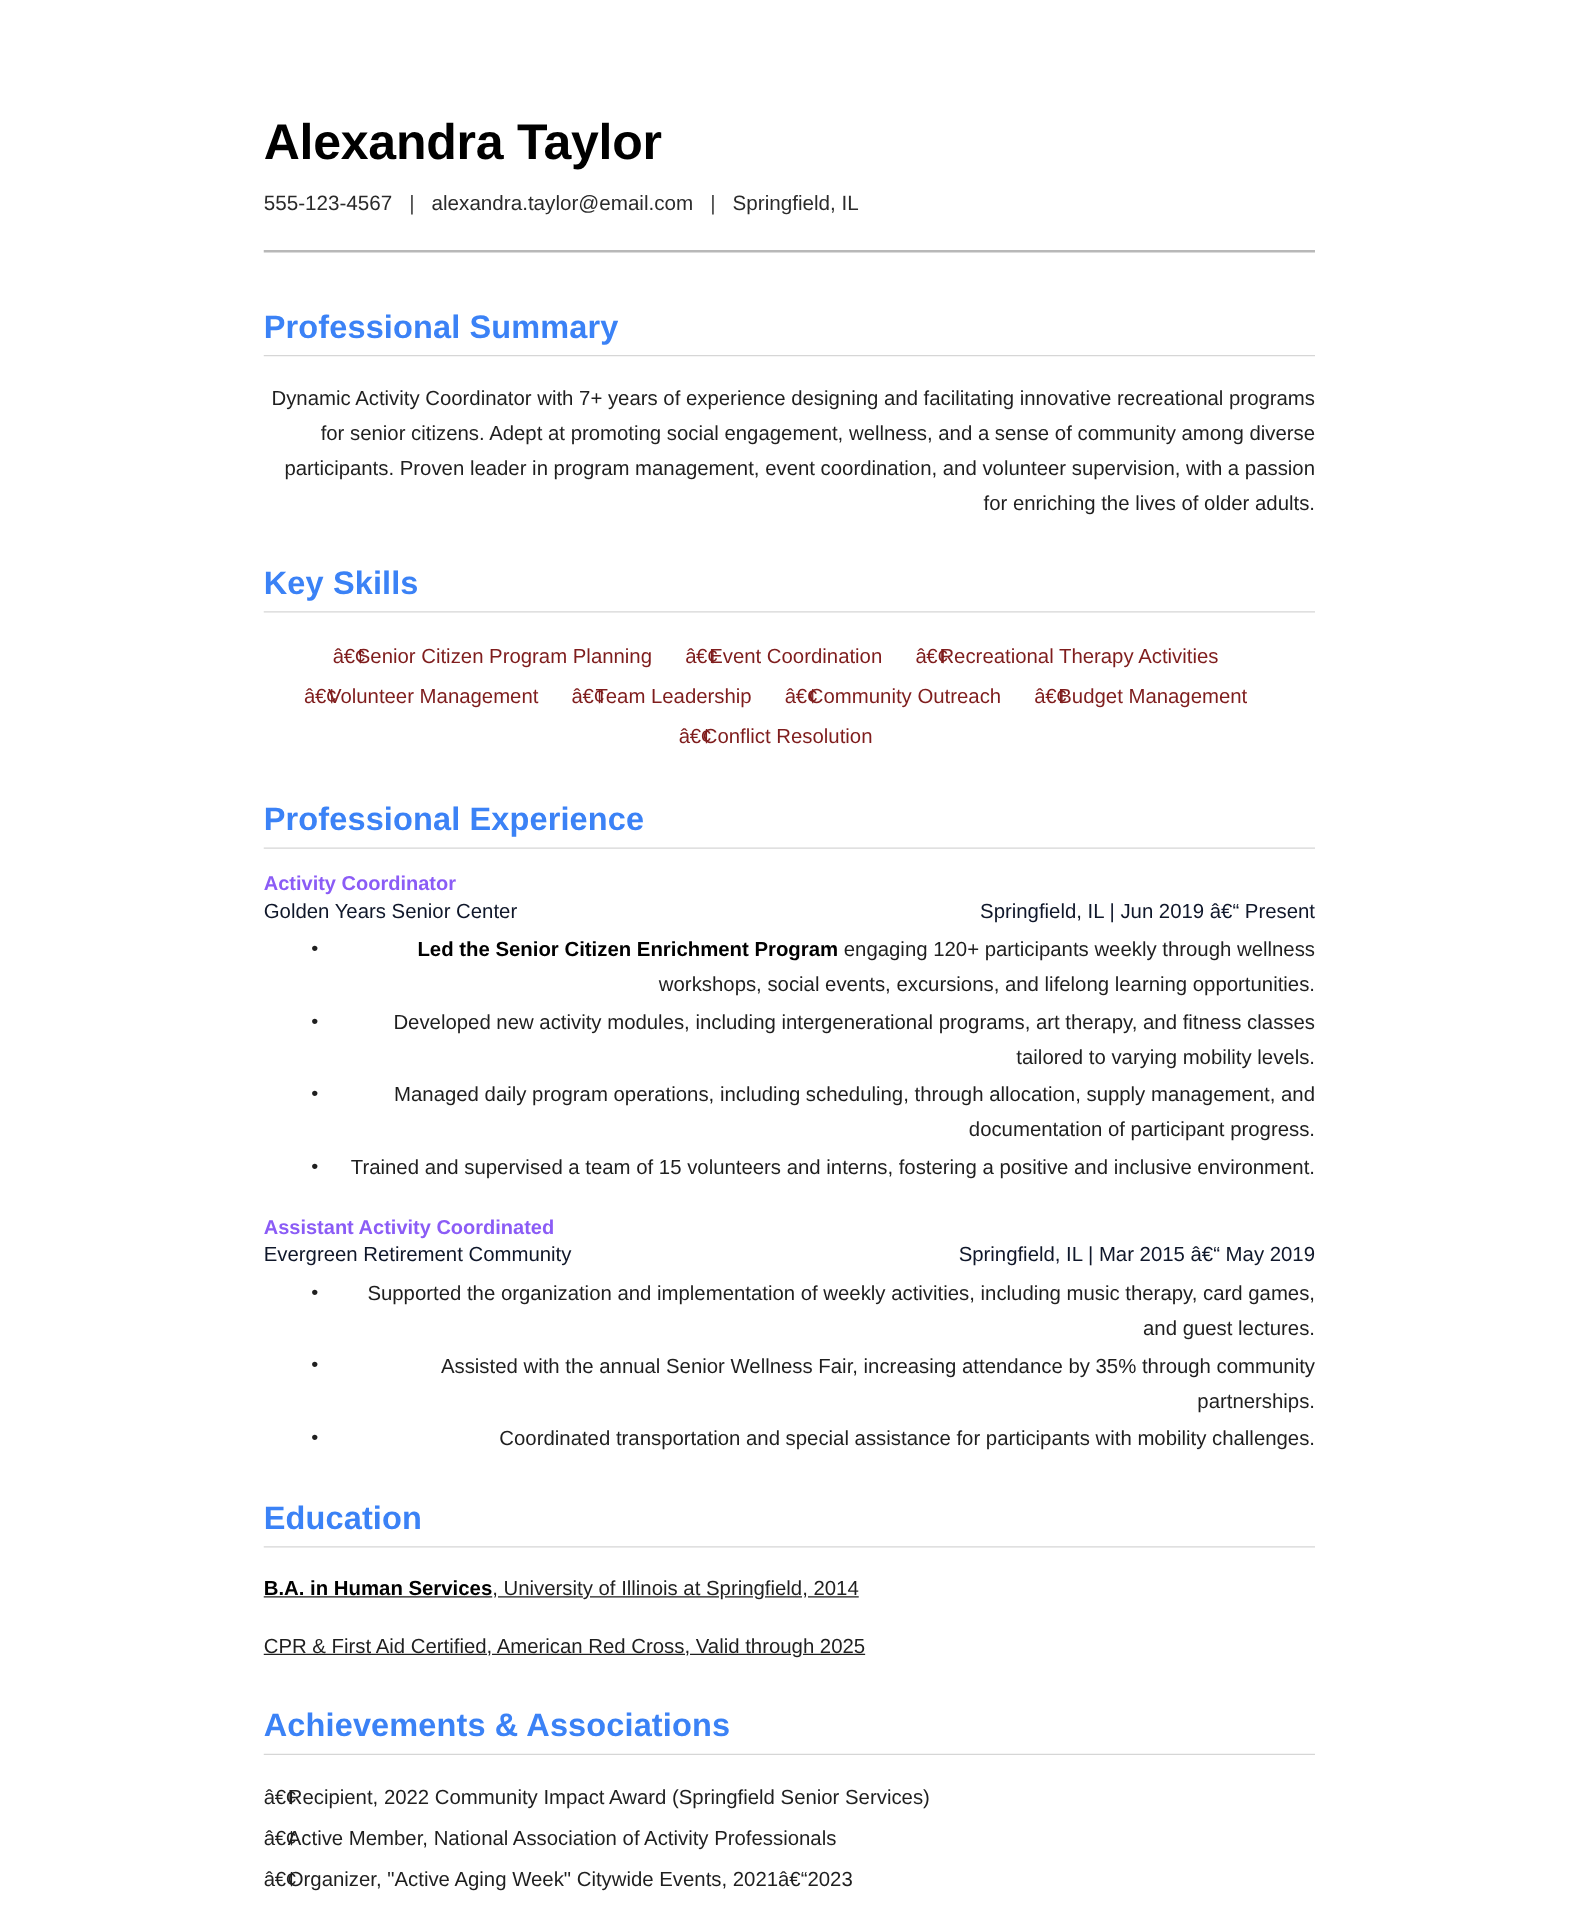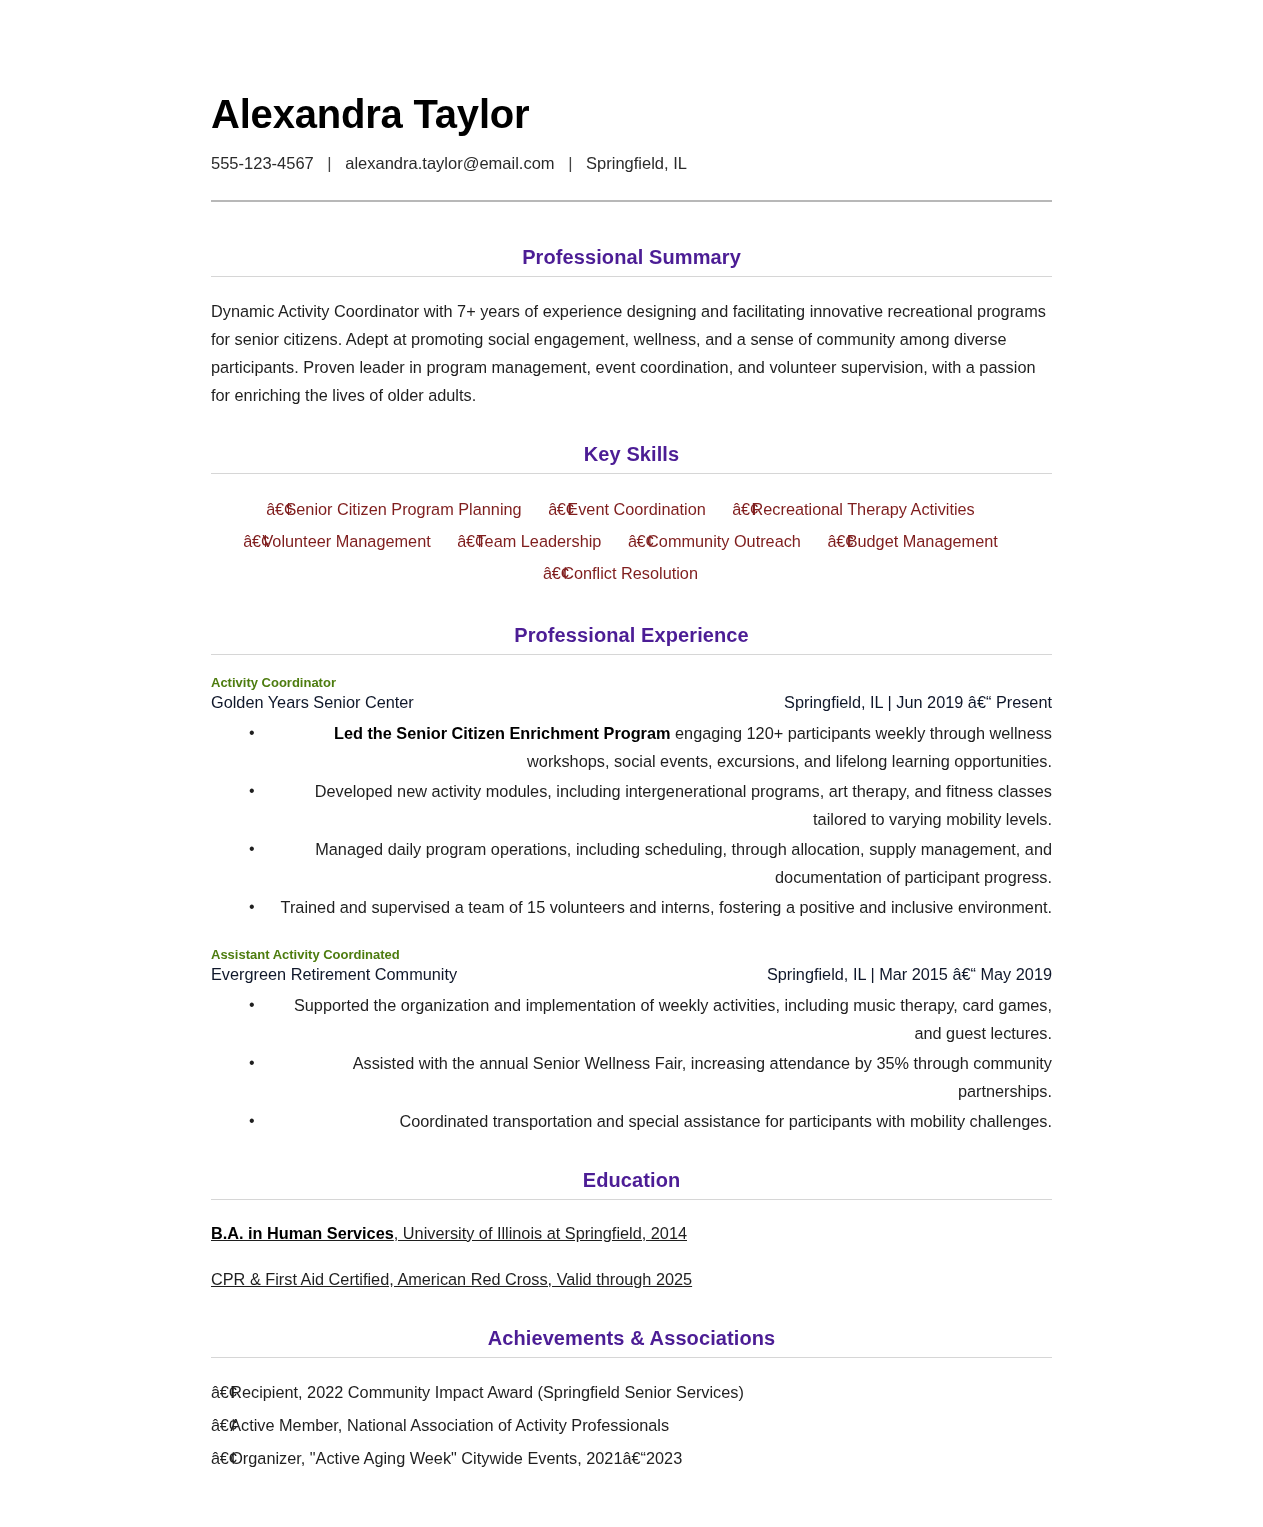--- a/index.html
+++ b/index.html
@@ -51,41 +51,40 @@
     border-top: 2px solid #b8b8b8;
     margin: 0 0 44px 0;
     width: 841px;
   }
 
   
   .section {
     margin: 0 0 34px 0;
   }
   .section-title {
-    font-size: 20px;
+    font-size: 26px;
     font-weight: 700;
-    color: #4c1d95;
+    color: #3b82f6;
     margin: 0 0 7px 0;
     letter-spacing: 0.1px;
-    text-align: center;
   }
   .section-rule {
     border: 0;
     border-top: 1px solid #d6d6d6;
     margin: 0 0 20px 0;
     width: 841px;
   }
 
   
   .summary-text {
     font-size: 16.3px;
     line-height: 1.72;
     color: #1f1f1f;
     margin: 0;
-    text-align: left;
+    text-align: right;
   }
 
   
   .skills-wrap {
     font-size: 16.3px;
     line-height: 1.95;
     color: #7f1d1d;
     text-align: center;
   }
   .skill-item {
@@ -98,23 +97,23 @@
     letter-spacing: -0.02em;
     margin-right: -7px;
   }
 
   
   .job {
     margin: 0 0 26px 0;
   }
   .job:last-child { margin-bottom: 0; }
   .job-title {
-    font-size: 13px;
+    font-size: 16px;
     font-weight: 700;
-    color: #4d7c0f;
+    color: #8b5cf6;
     margin: 0 0 3px 0;
   }
   .job-meta {
     display: flex;
     justify-content: space-between;
     align-items: baseline;
     font-size: 16.3px;
     color: #0f172a;
     margin: 0 0 7px 0;
   }

